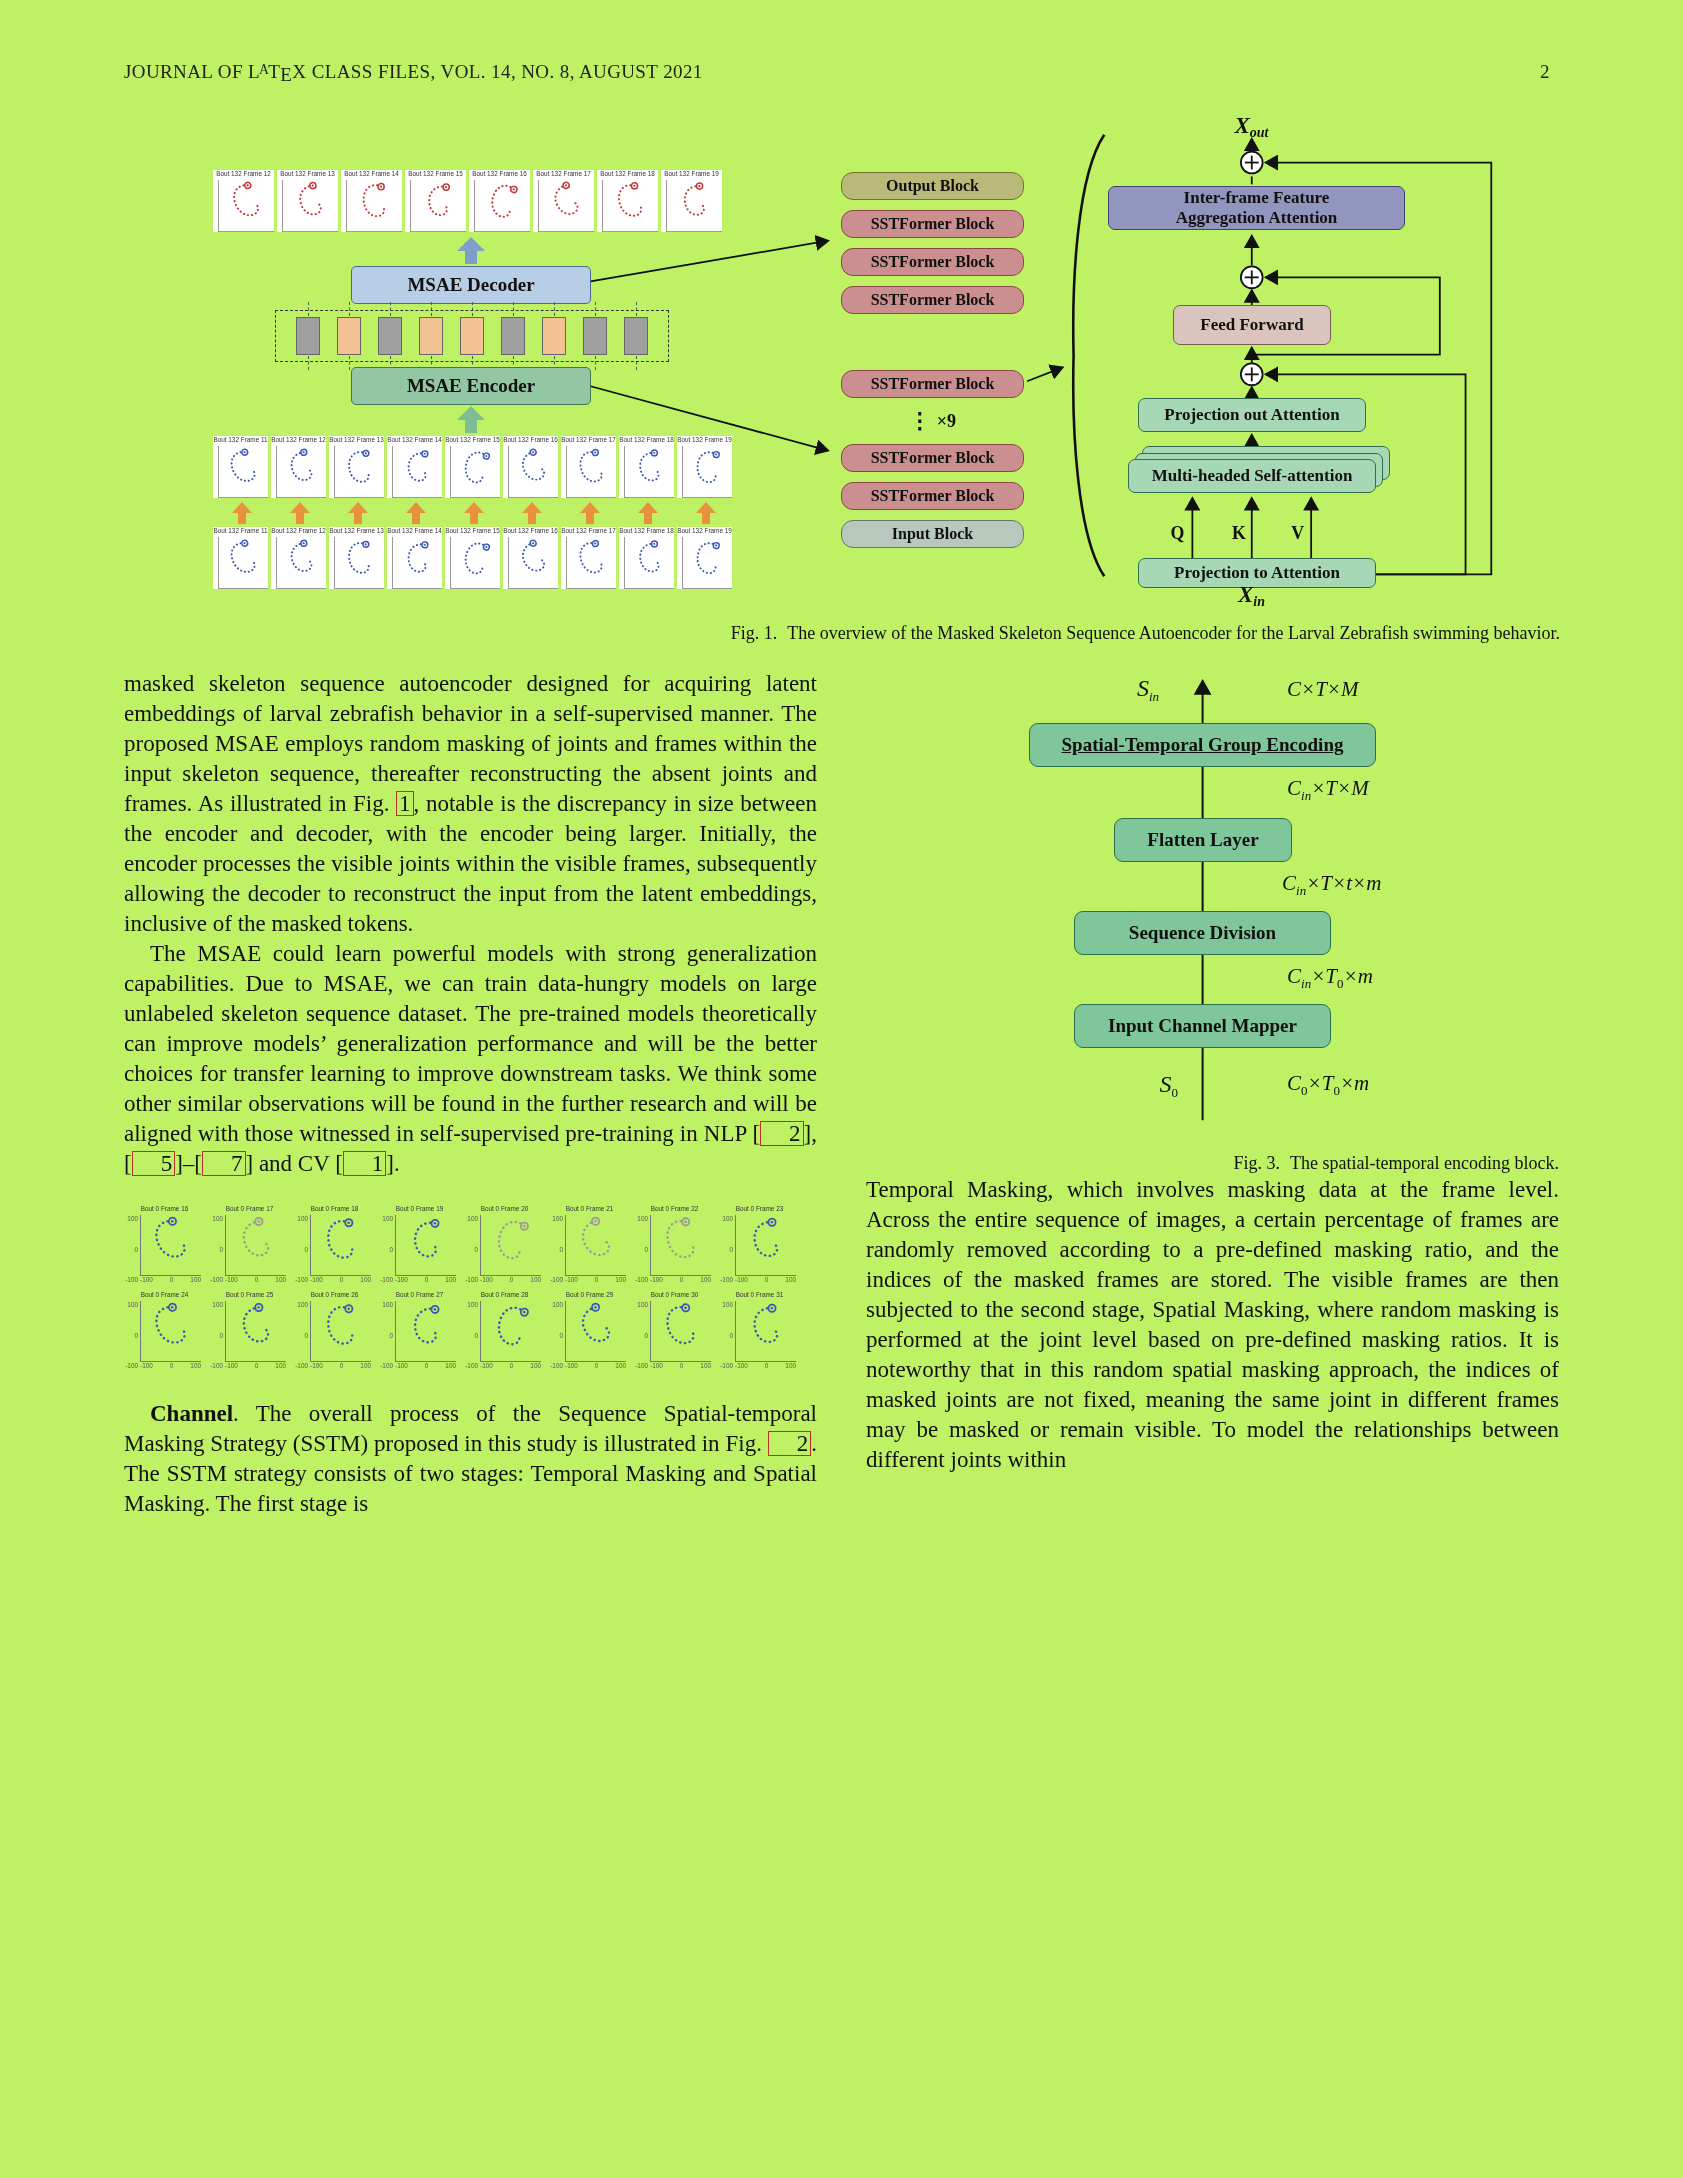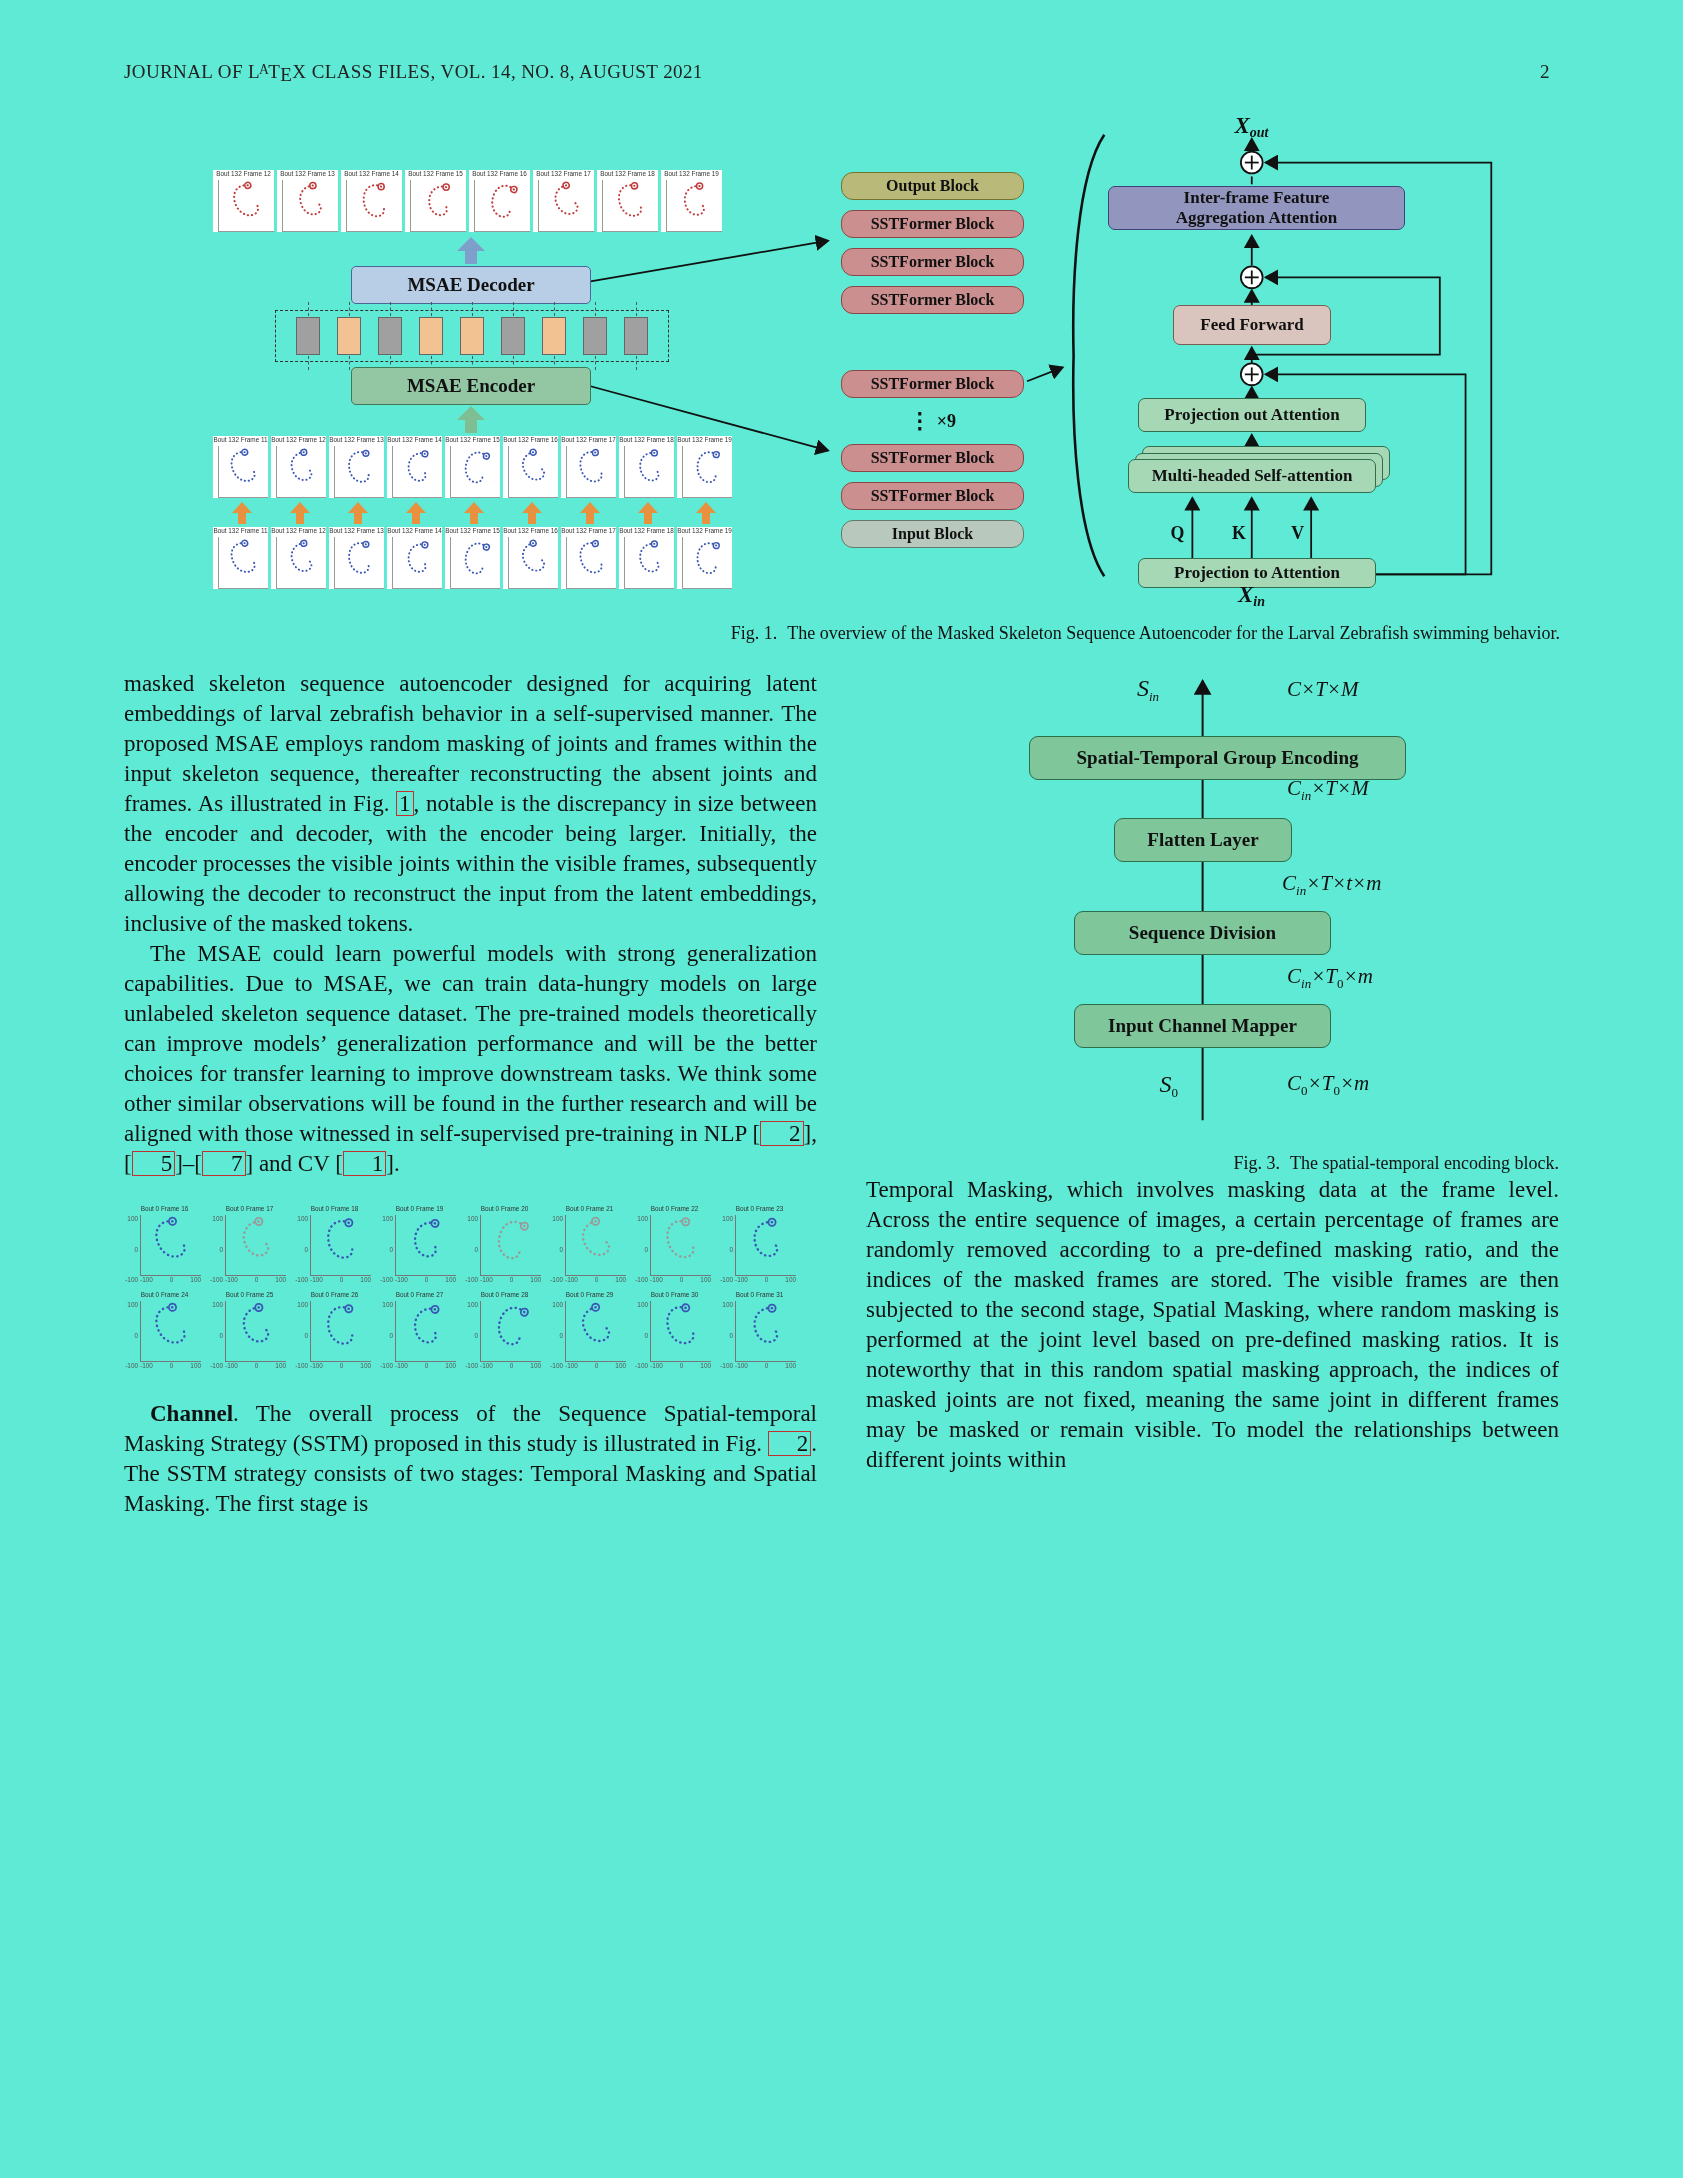--- a/index.html
+++ b/index.html
@@ -1,16 +1,16 @@
 <!DOCTYPE html>
 <html><head>
 <meta charset="utf-8">
 <style>
   html,body{margin:0;padding:0;background:#888;}
-  .page{position:relative;width:1683px;height:2178px;background:#5eead4;margin:0 auto;
+  .page{position:relative;width:1683px;height:2178px;background:#bef264;margin:0 auto;
         font-family:"Liberation Serif",serif;color:#111;overflow:hidden;}
 
   
   .hdr{position:absolute;top:61px;font-size:19px;letter-spacing:0.4px;color:#222;}
   .hdr-left{left:124px;}
   .hdr-right{left:1540px;}
   .latex-a{font-size:.72em;vertical-align:.28em;margin:0 -1px;}
   .latex-e{vertical-align:-.18em;}
 
   
@@ -1016,21 +1016,21 @@
             <marker id="ah2" markerWidth="9" markerHeight="9" refX="7" refY="4.5" orient="auto">
               <path d="M0,0 L8,4.5 L0,9 Z" fill="#111"></path>
             </marker>
           </defs>
           <line x1="340" y1="456" x2="340" y2="12" marker-end="url(#ah2)"></line>
         </svg>
 
         <div class="mlabel" style="left:240px;top:6px;width:84px;text-align:center;"><span class="sS">S</span><span class="sub">in</span></div>
         <div class="mlabel" style="left:421px;top:8px;"><span class="i">C×T×M</span></div>
 
-        <div class="gbox" style="left:163px;top:67px;width:377px;">Spatial-Temporal Group Encoding</div>
+        <div class="gbox" style="left:163px;top:54px;width:347px;text-decoration:underline;">Spatial-Temporal Group Encoding</div>
         <div class="mlabel" style="left:421px;top:107px;"><span class="i">C</span><span class="sub">in</span><span class="i">×T×M</span></div>
 
         <div class="gbox" style="left:248px;top:149px;width:178px;">Flatten Layer</div>
         <div class="mlabel" style="left:416px;top:202px;"><span class="i">C</span><span class="sub">in</span><span class="i">×T×t×m</span></div>
 
         <div class="gbox" style="left:208px;top:242px;width:257px;">Sequence Division</div>
         <div class="mlabel" style="left:421px;top:295px;"><span class="i">C</span><span class="sub">in</span><span class="i">×T</span><span class="sub0">0</span><span class="i">×m</span></div>
 
         <div class="gbox" style="left:208px;top:335px;width:257px;">Input Channel Mapper</div>
 

